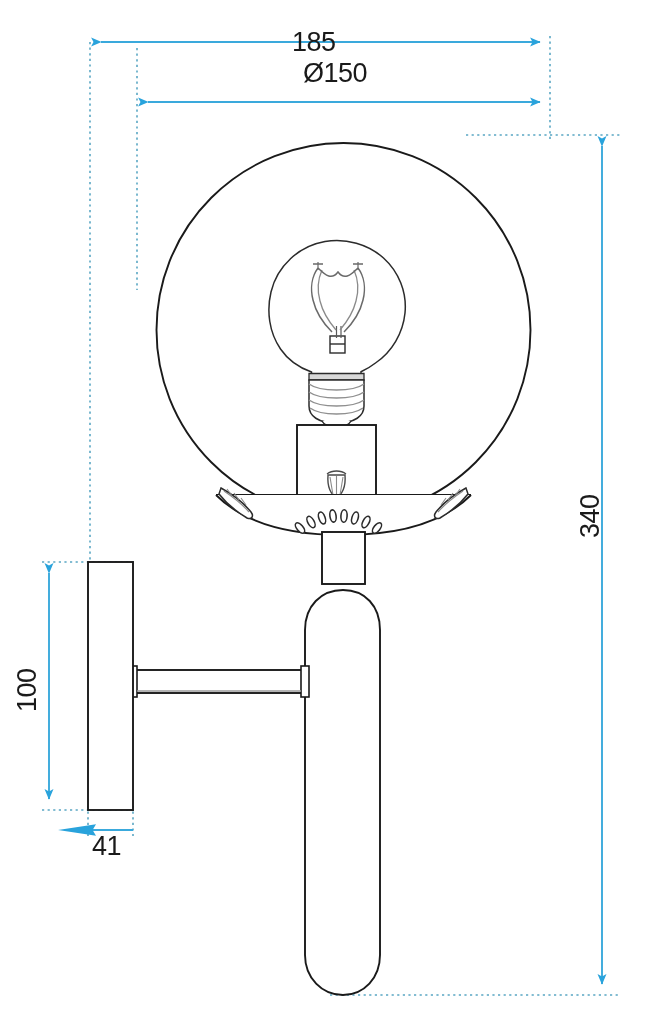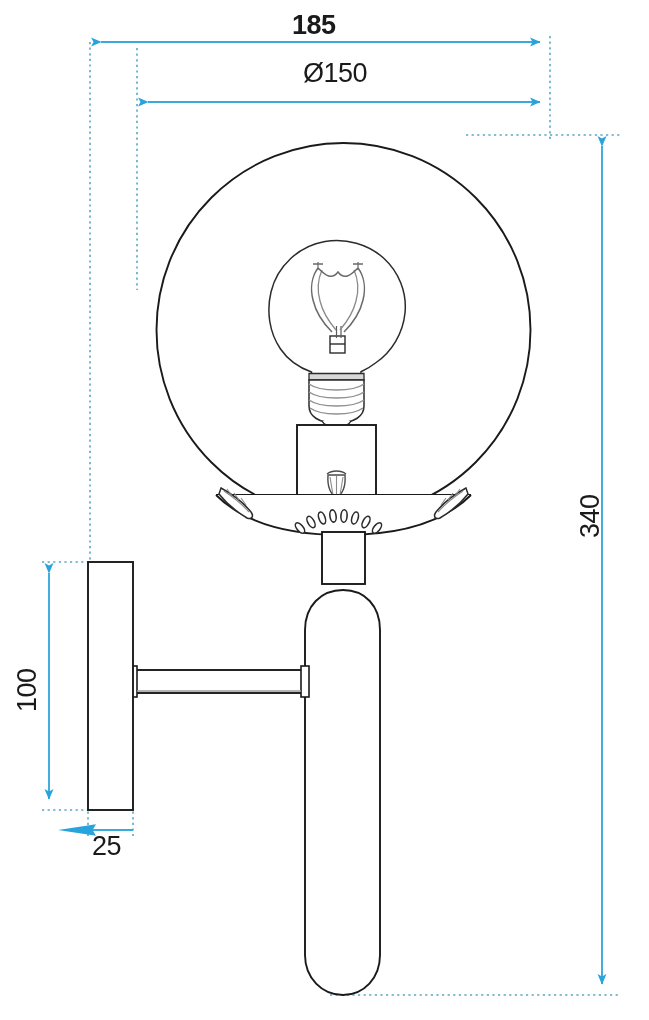--- a/index.html
+++ b/index.html
@@ -27,21 +27,21 @@
   .dim-label {
     position: absolute;
     color: #1a1a1a;
     font-family: "Liberation Sans", sans-serif;
     font-size: 27px;
     font-weight: 400;
     letter-spacing: -0.5px;
     white-space: nowrap;
     line-height: 1;
   }
-  #label-185 { left: 292px; top: 12px; font-weight: bold; }
+  #label-185 { left: 292px; top: 29px; }
   #label-d150 { left: 303px; top: 60px; }
   #label-340 {
     left: 577px; top: 538px;
     transform: rotate(-90deg);
     transform-origin: left top;
   }
   #label-100 {
     left: 14px; top: 712px;
     transform: rotate(-90deg);
     transform-origin: left top;
@@ -223,15 +223,15 @@
   </svg>
 
   <div class="dim-label" id="label-185">185</div>
 
   <div class="dim-label" id="label-d150">Ø150</div>
 
   <div class="dim-label" id="label-340">340</div>
 
   <div class="dim-label" id="label-100">100</div>
 
-  <div class="dim-label" id="label-25">25</div>
+  <div class="dim-label" id="label-25">41</div>
 
 </div>
 
 </body></html>

